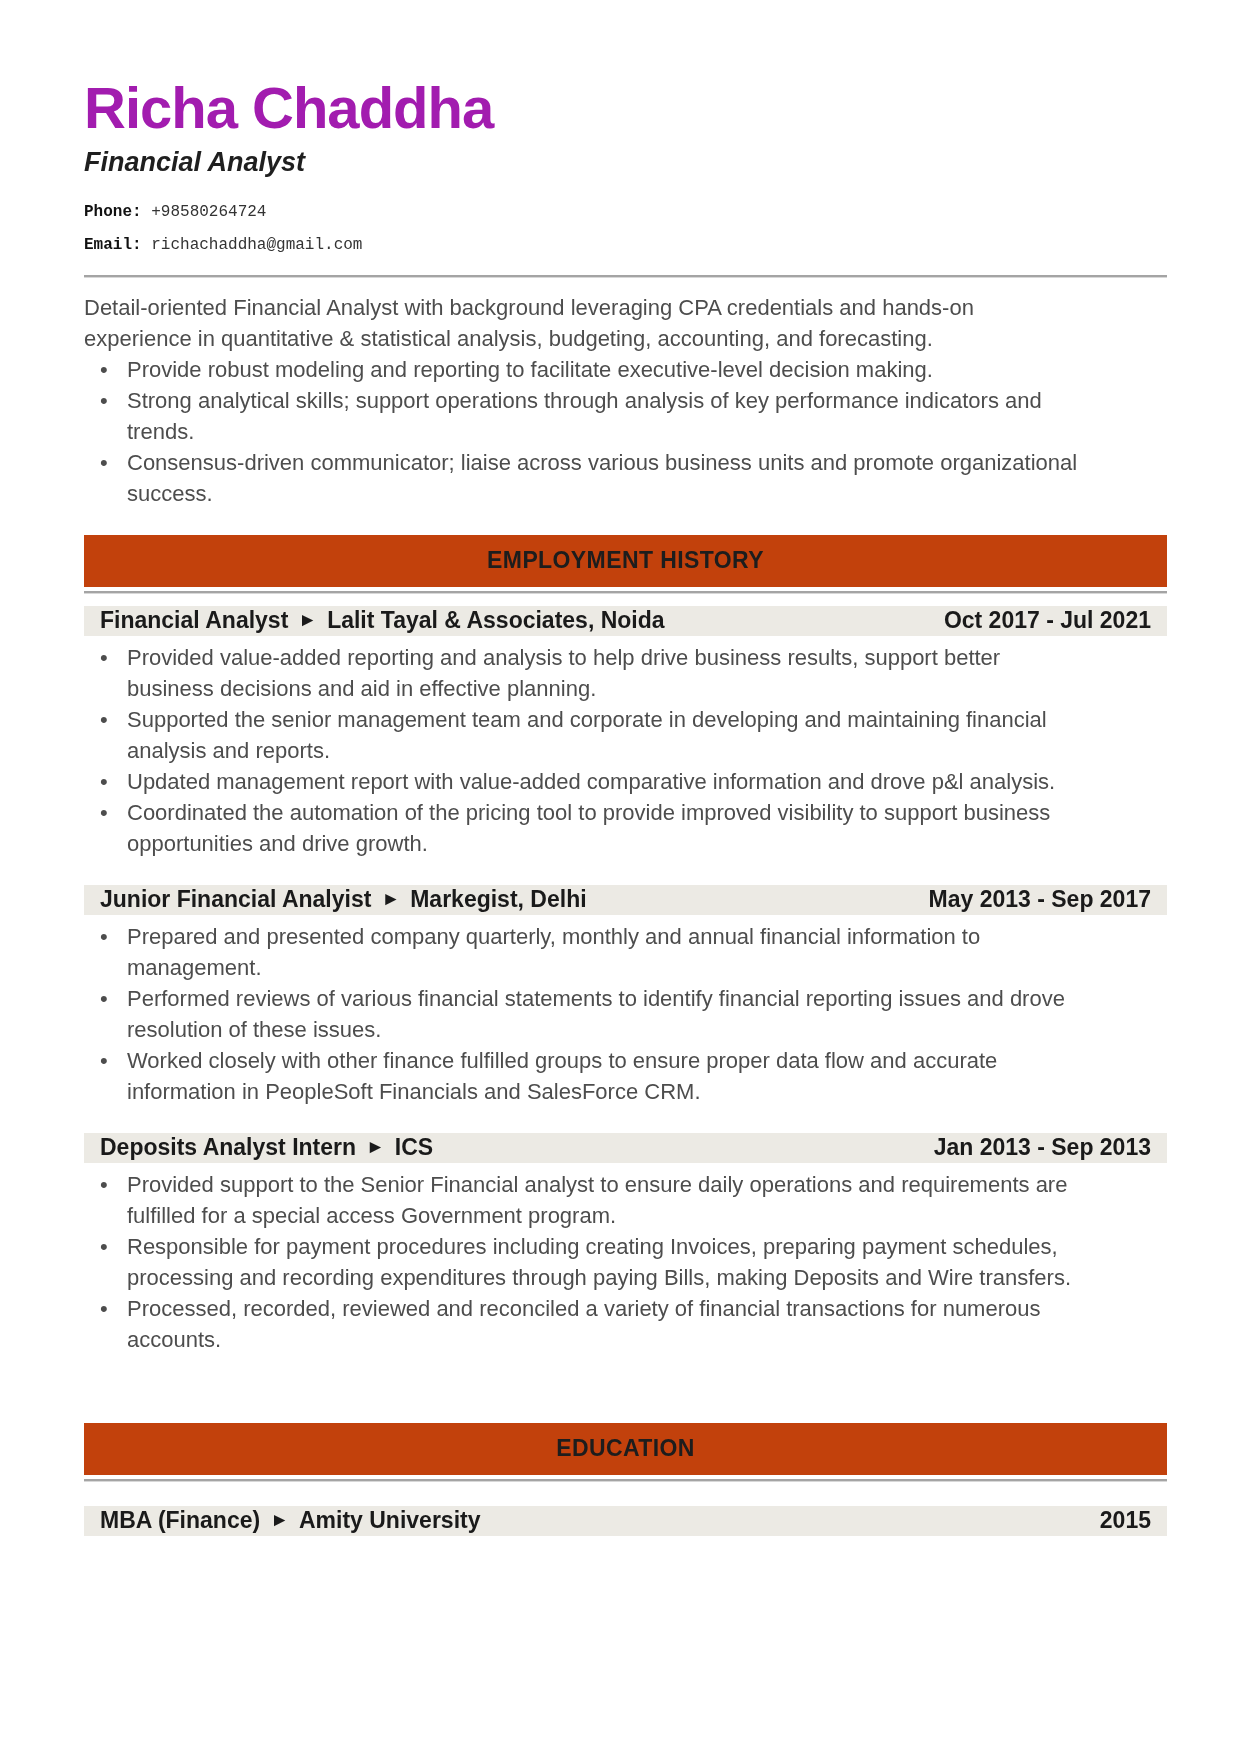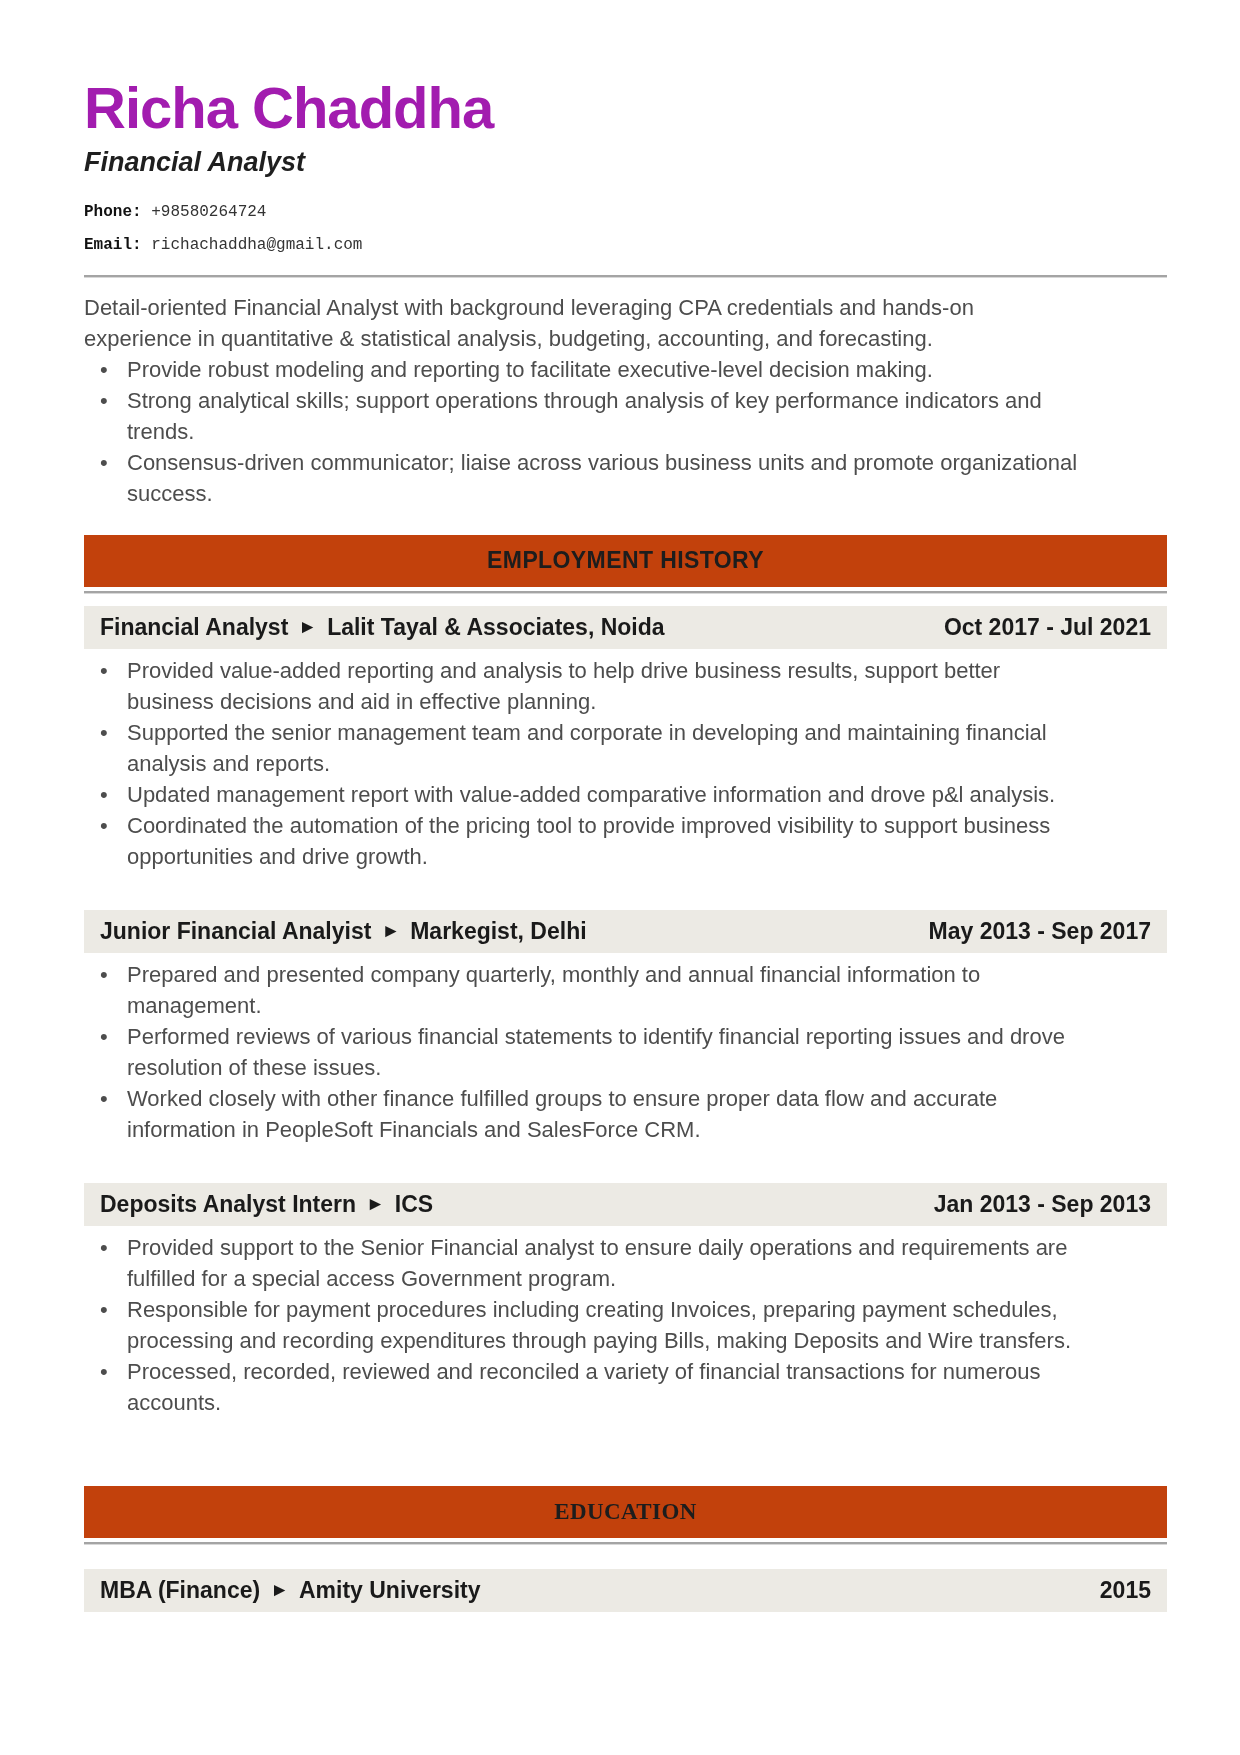--- a/index.html
+++ b/index.html
@@ -58,27 +58,27 @@
 
   
   .section-bar {
     margin-top: 26px;
     height: 52px;
     background: #c2410c;
     display: flex; align-items: center; justify-content: center;
     font-size: 23px; font-weight: bold; color: #1d1d1d;
     letter-spacing: 0.4px;
   }
-  .section-bar.edu { margin-top: 68px; font-family: Liberation Serif, serif; }
+  .section-bar.edu { margin-top: 68px; }
 
   
-  .job { margin-top: 38px; }
+  .job { margin-top: 26px; }
   #jobs .job:first-child { margin-top: 12px; }
   .job-bar, .edu-bar {
-    height: 43px;
+    height: 30px;
     background: #eceae4;
     display: flex; align-items: center; justify-content: space-between;
     padding: 0 16px;
     font-size: 23px; font-weight: bold; color: #1a1a1a;
   }
   .edu-bar { margin-top: 24px; }
   .job-left { white-space: nowrap; }
   .arrow { font-size: 19px; margin: 0 10px; position: relative; top: -2px; }
   .job .bullets { margin-top: 6px; }
   .job-dates, .edu-dates { white-space: nowrap; }

